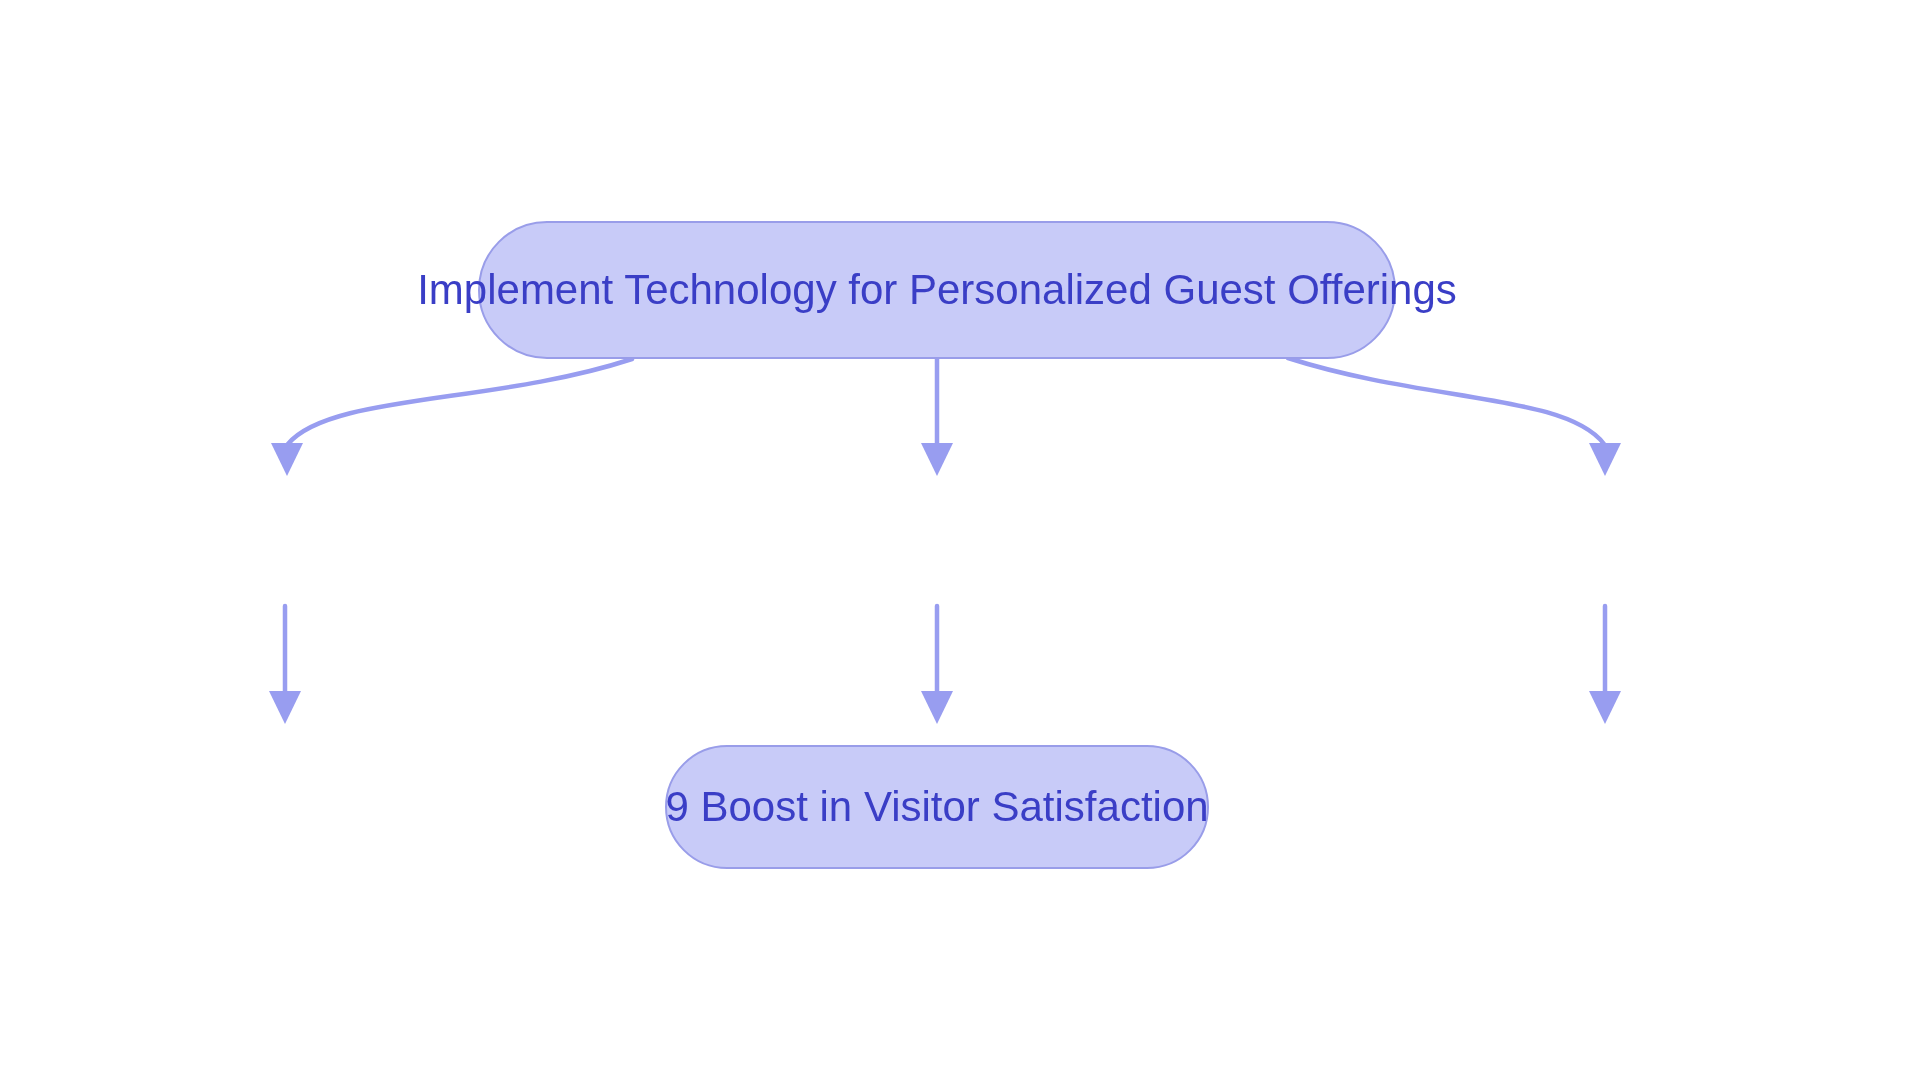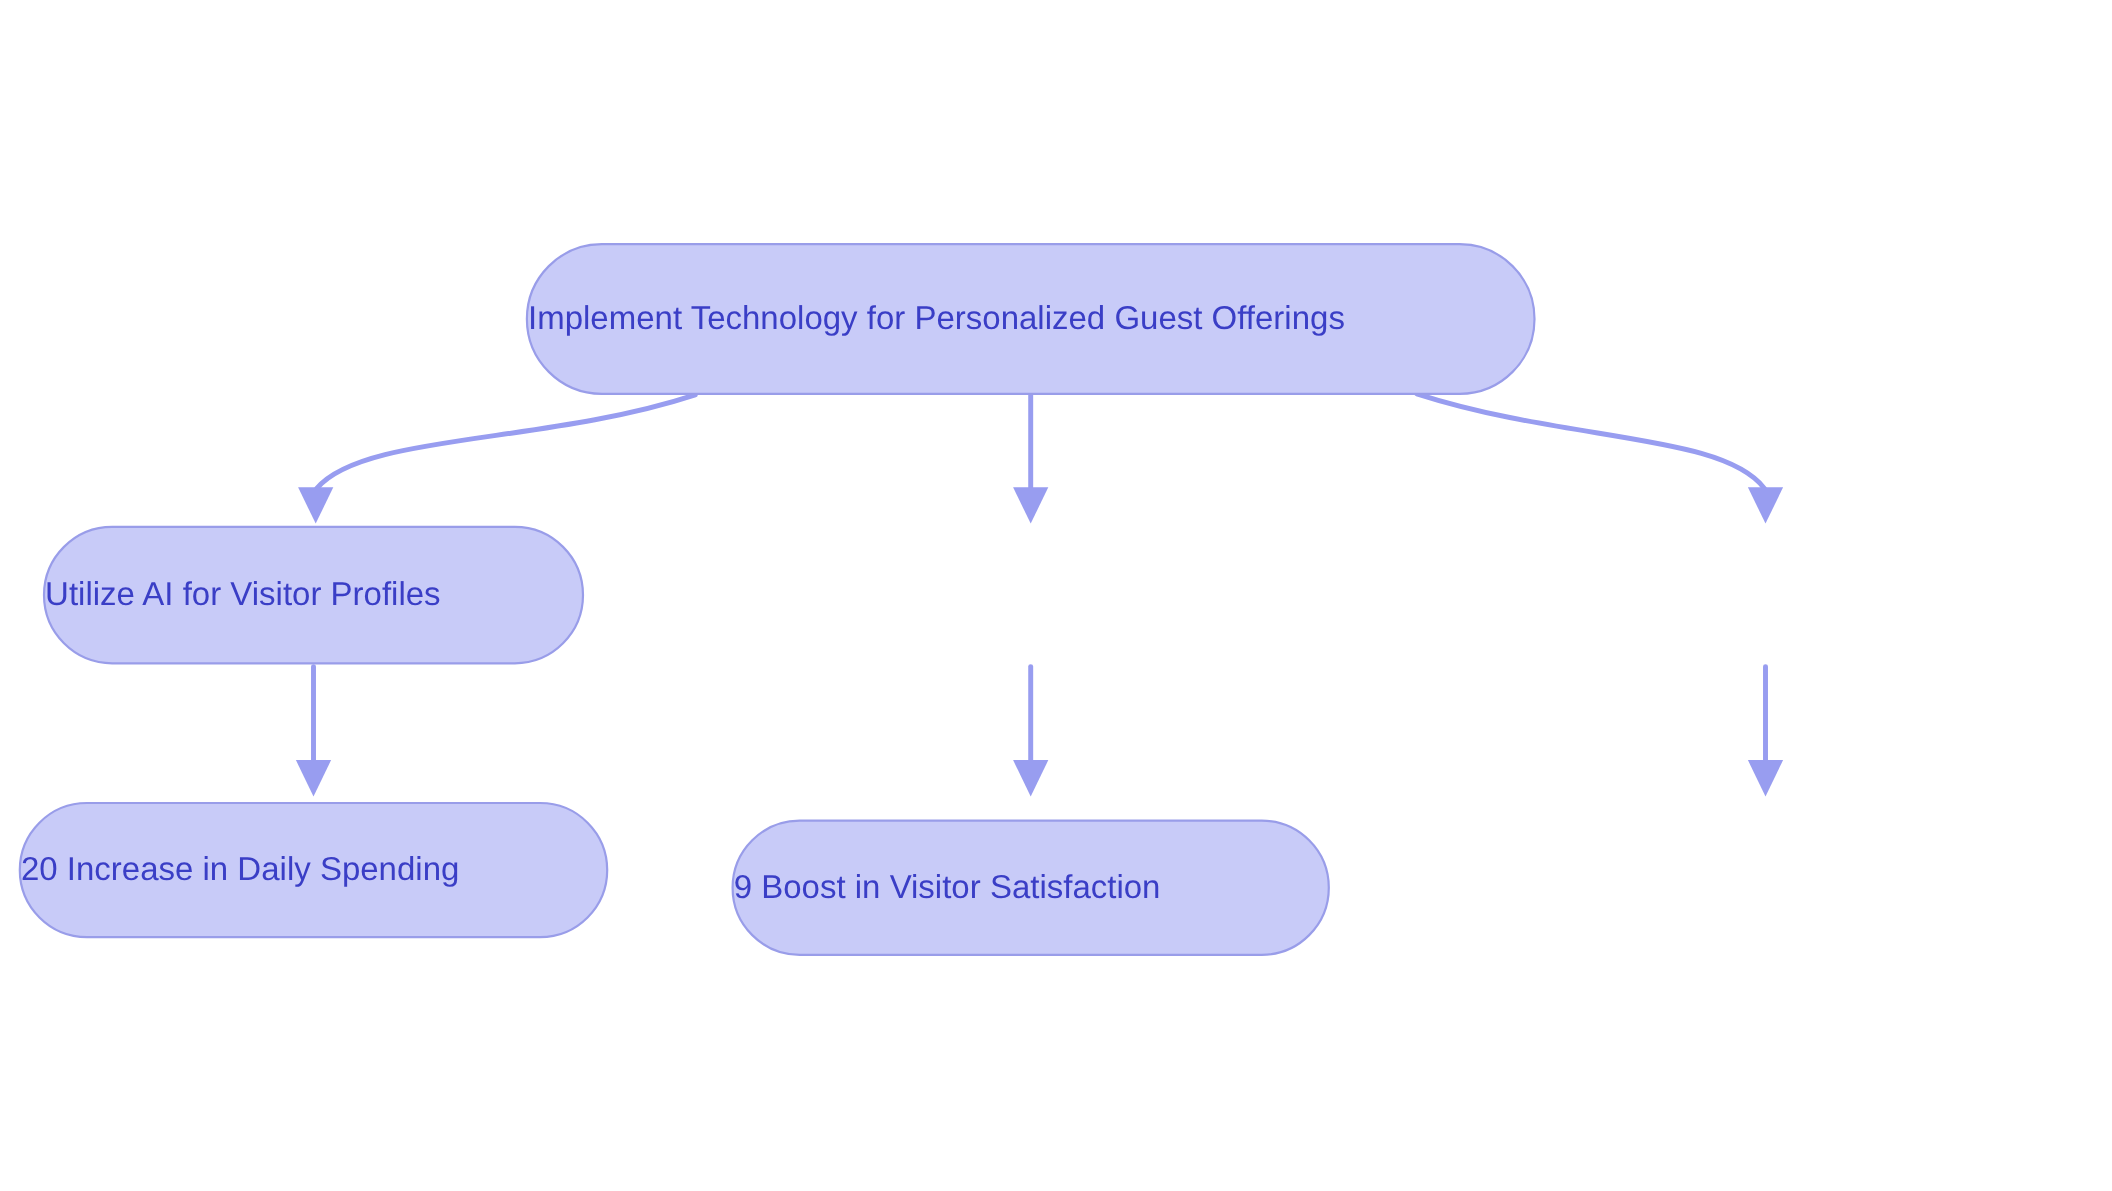--- a/index.html
+++ b/index.html
@@ -38,22 +38,23 @@
     fill: var(--edge);
     stroke: none;
   }
 
   .node {
     position: absolute;
     background: var(--node-fill);
     border: 2.5px solid var(--node-border);
     display: flex;
     align-items: center;
+    justify-content: center;
     color: var(--text);
-    font-size: 30px;
+    font-size: 42px;
     white-space: nowrap;
     text-align: center;
   }
 
   .node-root       { left: 478px;  top: 221px; width: 918px; height: 138px; border-radius: 69px; }
   .node-mid-left   { left: 39px;   top: 478px; width: 492px; height: 126px; border-radius: 63px; }
   .node-mid-center { left: 681px;  top: 478px; width: 512px; height: 126px; border-radius: 63px; }
   .node-mid-right  { left: 1312px; top: 478px; width: 588px; height: 126px; border-radius: 63px; }
   .node-bot-left   { left: 17px;   top: 729px; width: 536px; height: 124px; border-radius: 62px; }
   .node-bot-center { left: 665px;  top: 729px; width: 544px; height: 124px; border-radius: 62px; margin-top: 16px; }
@@ -94,28 +95,22 @@
     <g>
       <path class="edge-path" d="M 1605 606 L 1605 692"></path>
       <polygon class="edge-arrowhead" points="1589,691 1621,691 1605,724"></polygon>
     </g>
   </svg>
 
   <div class="node node-root">
     <span>Implement Technology for Personalized Guest Offerings</span>
   </div>
 
-  <div class="node node-mid-left">
-    <span>Utilize AI for Visitor Profiles</span>
-  </div>
 
 
 
-  <div class="node node-bot-left">
-    <span>20 Increase in Daily Spending</span>
-  </div>
 
   <div class="node node-bot-center">
     <span>9 Boost in Visitor Satisfaction</span>
   </div>
 
 
 </div>
 
 </body></html>

